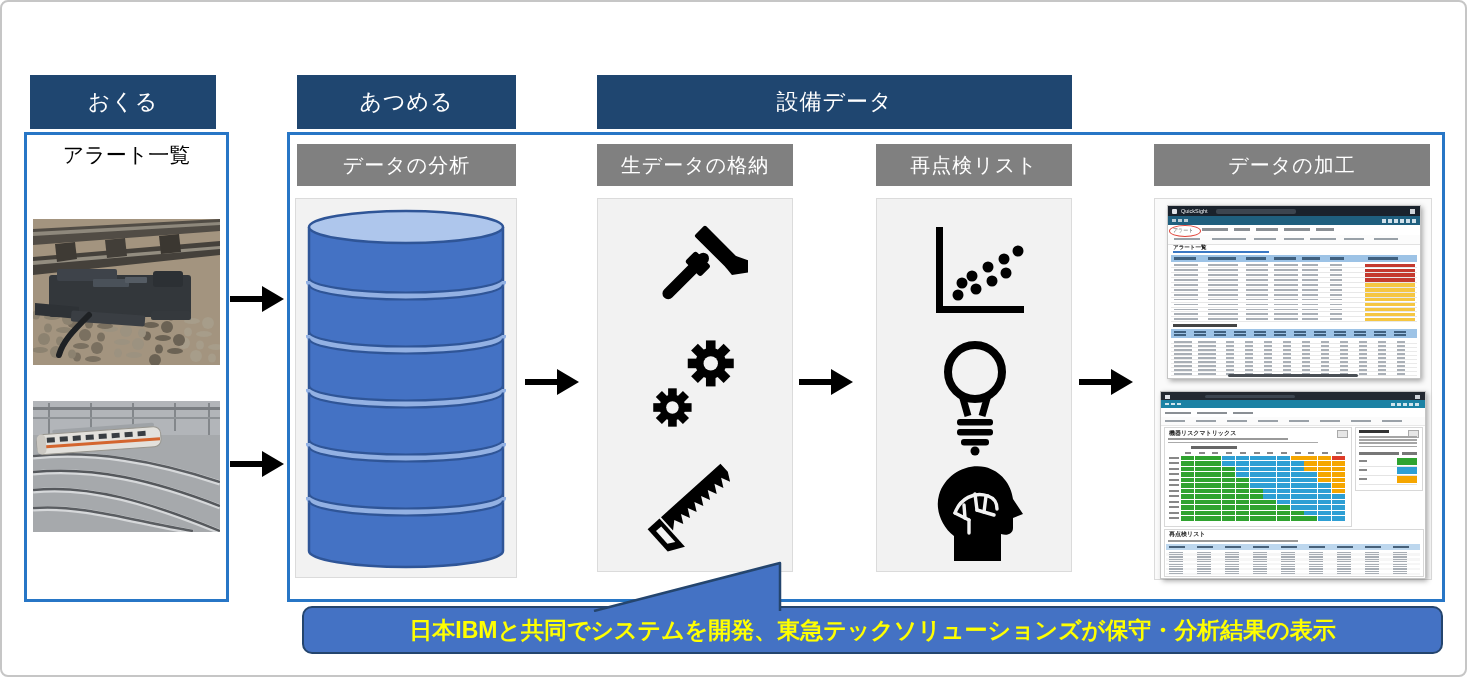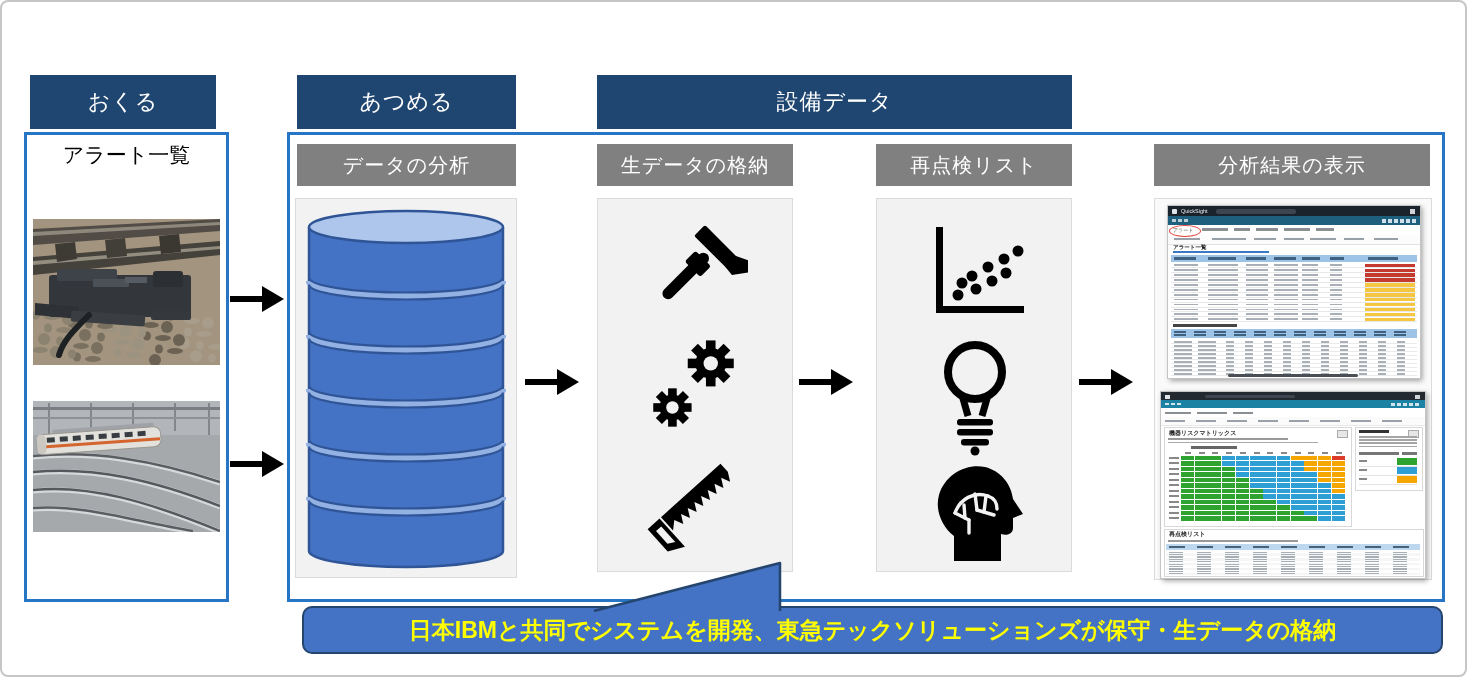--- a/index.html
+++ b/index.html
@@ -147,21 +147,21 @@
             <rect x="105" y="33.5" width="8" height="5"></rect>
         </g>
         <rect x="4" y="30" width="9" height="20" rx="4.5" fill="#CBC8C2"></rect>
       </g>
     </svg>
   </div>
 
   <div class="glabel" style="left:295px;width:219px;">データの分析</div>
   <div class="glabel" style="left:595px;width:196px;">生データの格納</div>
   <div class="glabel" style="left:874px;width:196px;">再点検リスト</div>
-  <div class="glabel" style="left:1152px;width:276px;">分析結果の表示</div>
+  <div class="glabel" style="left:1152px;width:276px;">データの加工</div>
 
   <div class="panel" style="left:293px;width:222px;height:380px;">
     <svg class="abs" style="left:10px;top:8px;" width="200" height="364" viewBox="0 0 200 364">
       <path d="M3,20 L3,344 A97,16 0 0 0 197,344 L197,20" fill="#4472C4" stroke="#2F5597" stroke-width="2.5"></path>
       <g fill="none">
         <path d="M3,74 A97,15 0 0 0 197,74" stroke="#93B1E3" stroke-width="7"></path>
         <path d="M3,70.5 A97,15 0 0 0 197,70.5" stroke="#2F5597" stroke-width="2.2"></path>
         <path d="M3,77.5 A97,15 0 0 0 197,77.5" stroke="#2F5597" stroke-width="2.2"></path>
         <path d="M3,128 A97,15 0 0 0 197,128" stroke="#93B1E3" stroke-width="7"></path>
         <path d="M3,124.5 A97,15 0 0 0 197,124.5" stroke="#2F5597" stroke-width="2.2"></path>
@@ -887,18 +887,18 @@
   </svg>
   <svg class="arrow" style="left:795px;top:365px;" width="56" height="30" viewBox="0 0 56 30">
     <line x1="2" y1="15" x2="36" y2="15" stroke="#000" stroke-width="6"></line>
       <polygon points="34,2 56,15 34,28" fill="#000"></polygon>
   </svg>
   <svg class="arrow" style="left:1075px;top:365px;" width="56" height="30" viewBox="0 0 56 30">
     <line x1="2" y1="15" x2="36" y2="15" stroke="#000" stroke-width="6"></line>
       <polygon points="34,2 56,15 34,28" fill="#000"></polygon>
   </svg>
 
-  <div class="callout">日本IBMと共同でシステムを開発、東急テックソリューションズが保守・生データの格納</div>
+  <div class="callout">日本IBMと共同でシステムを開発、東急テックソリューションズが保守・分析結果の表示</div>
   <svg class="tail" width="198" height="54" viewBox="0 0 198 54">
     <path d="M4,53 L190,5 L190,53" fill="#4472C4" stroke="#24456E" stroke-width="2.5" stroke-linejoin="round"></path>
   </svg>
 
 </div>
 
 </body></html>

